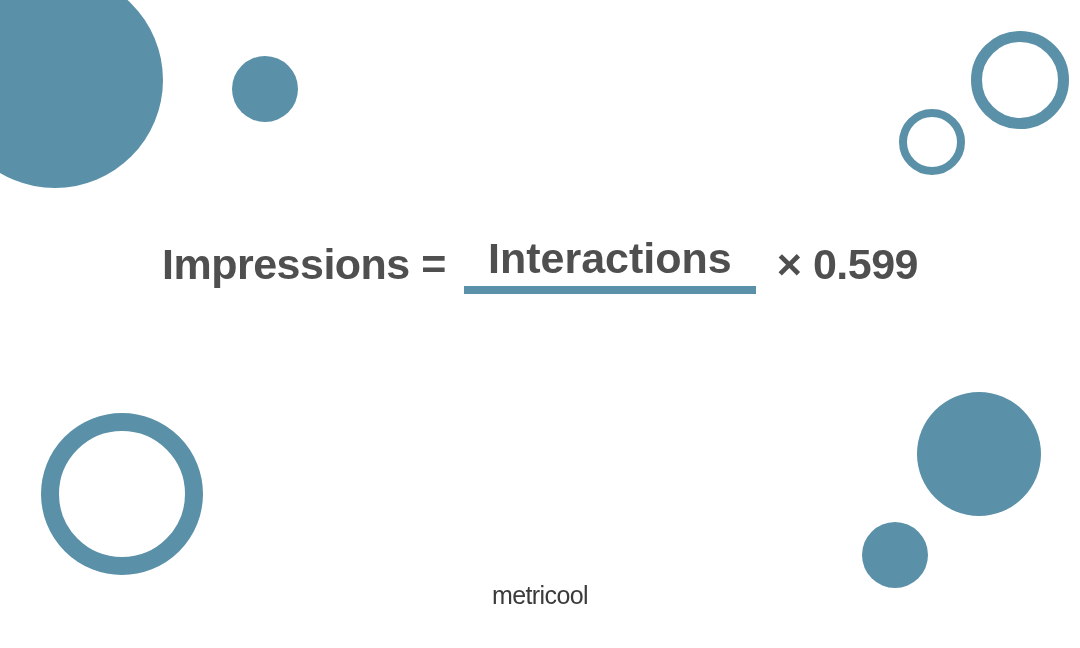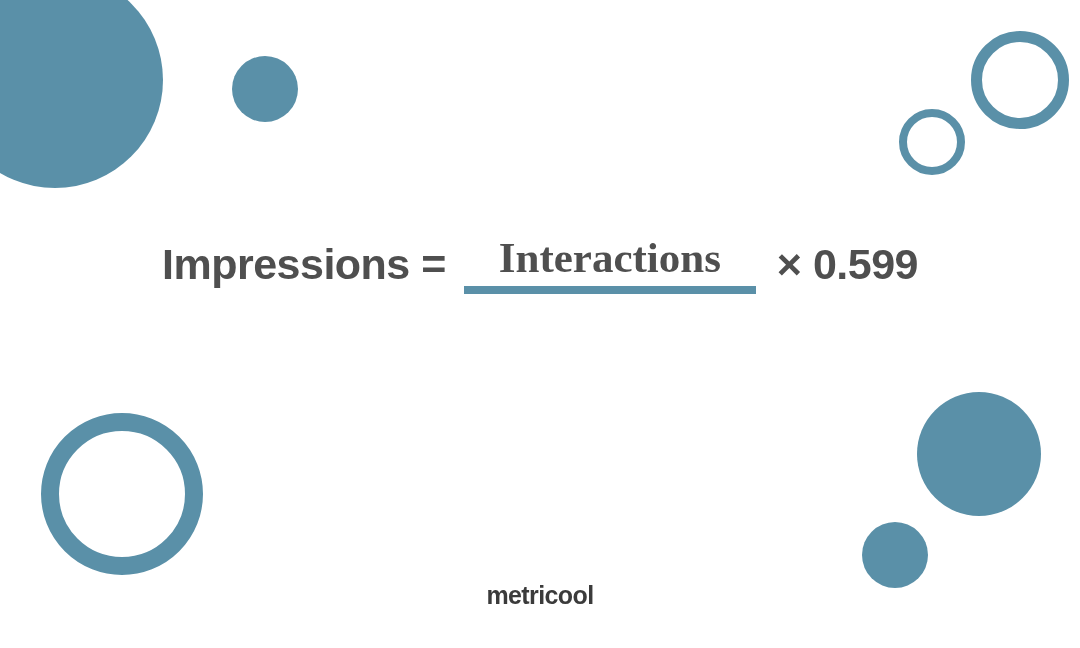--- a/index.html
+++ b/index.html
@@ -71,41 +71,40 @@
     align-items: center;
   }
   #fraction-numerator,
   #fraction-denominator {
     color: #4f4f4f;
     font-weight: bold;
     font-size: 43px;
     line-height: 1.22;
     white-space: nowrap;
     padding: 0 6px;
-    font-family: Liberation Serif, serif;
   }
   #fraction-bar {
     width: 292px;
     height: 8px;
     background: #5a90a8;
     margin: 2px 0;
   }
   #formula-multiplier {
     margin-left: 21px;
   }
 
   
   #logo {
     position: absolute;
     left: 0;
     top: 583px;
     width: 1080px;
     text-align: center;
     color: #3b3b3b;
-    font-weight: bold;
+    font-weight: normal;
     font-size: 25px;
     letter-spacing: -0.6px;
     line-height: 1;
   }
 </style>
 </head>
 <body>
 
 <div id="canvas">
 

